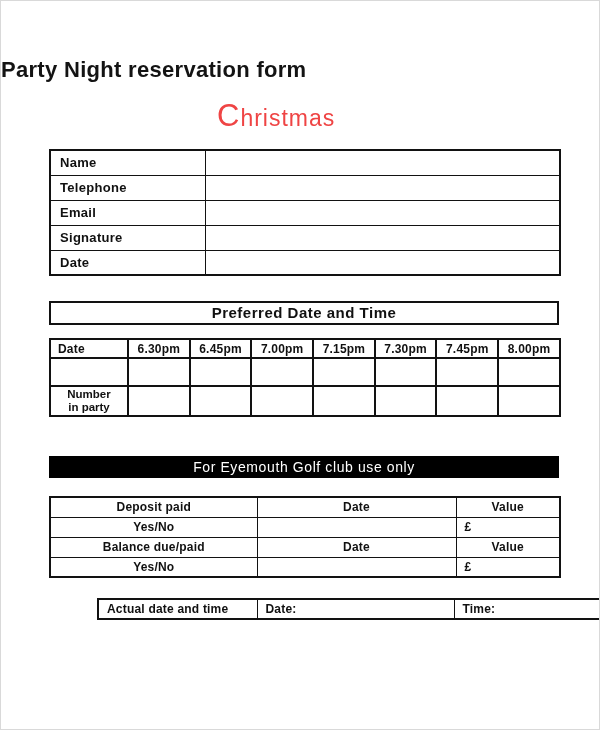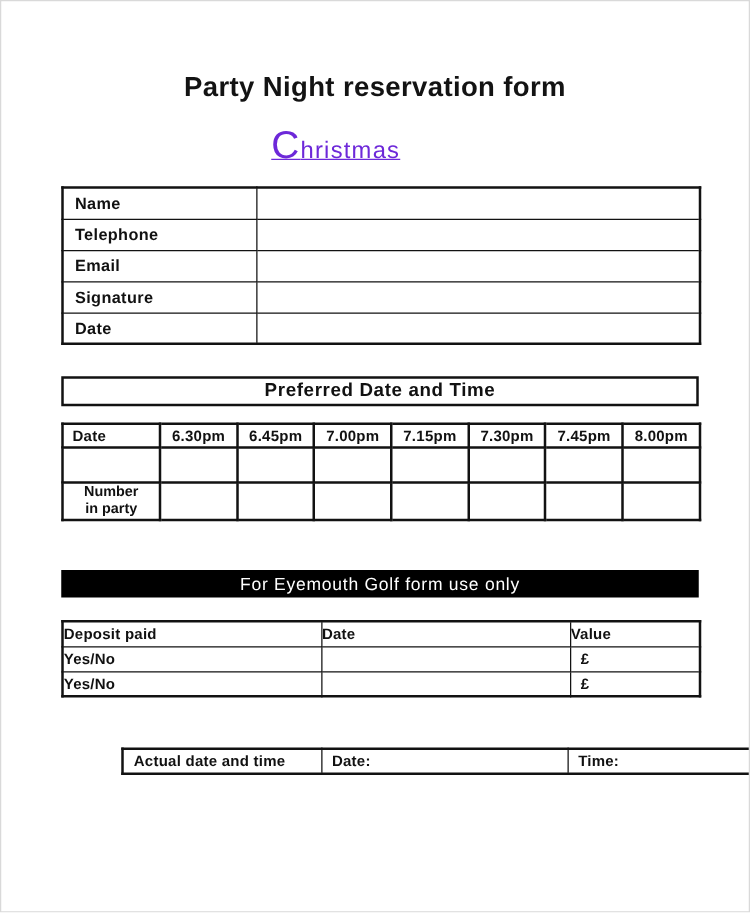--- a/index.html
+++ b/index.html
@@ -12,29 +12,27 @@
   .page {
     position: relative;
     width: 600px; height: 730px;
     background: #ffffff;
     border: 1px solid #d9d9d9;
     overflow: hidden;
   }
   
   .title {
     position: absolute; top: 56px; left: 0; width: 100%;
-    text-align: center;
     font-size: 22px; font-weight: 700; letter-spacing: 0.3px;
     color: #131313;
   }
   .subtitle {
     position: absolute; top: 97px; left: 216px;
-    font-size: 19px; font-weight: 400; letter-spacing: 1px;
-    color: #6d28d9;
-    text-decoration: underline;
+    font-size: 23px; font-weight: 400; letter-spacing: 1px;
+    color: #ef4444;
   }
   .subtitle::first-letter { font-size: 31px; }
   
   table { border-collapse: collapse; table-layout: fixed; }
   td, th { overflow: hidden; white-space: nowrap; }
   
   .contact {
     position: absolute; top: 148px; left: 48px; width: 510px;
     border: 2px solid #121212;
   }
@@ -73,21 +71,21 @@
     text-align: center; font-size: 14px; font-weight: 400;
     line-height: 22px; letter-spacing: 0.6px;
   }
   
   .deposit {
     position: absolute; top: 495px; left: 48px; width: 510px;
     border: 2px solid #121212;
   }
   .deposit td {
     border: 1.6px solid #121212; height: 20px;
-    font-size: 12px; font-weight: 700; vertical-align: middle;
+    font-size: 12px; font-weight: 700; text-align: center; vertical-align: middle;
     letter-spacing: 0.2px;
   }
   .deposit td.pound { text-align: left; padding-left: 8px; }
   
   .confirm {
     position: absolute; top: 597px; left: 48px; width: 510px;
     border: 2px solid #121212;
     margin-left: 48px;
   }
   .confirm td {
@@ -176,40 +174,45 @@
       <td></td>
       <td></td>
       <td></td>
       <td></td>
       <td></td>
       <td></td>
     </tr>
   </tbody>
     </table>
 
-  <div class="banner">For Eyemouth Golf form use only</div>
+  <div class="banner">For Eyemouth Golf club use only</div>
 
   <table class="deposit">
     <colgroup>
         <col style="width:207px">
         <col style="width:199px">
         <col style="width:104px">
       </colgroup>
     <tbody>
         <tr>
       <td>Deposit paid</td>
       <td>Date</td>
       <td>Value</td>
     </tr>
     <tr>
       <td>Yes/No</td>
       <td></td>
       <td class="pound">£</td>
     </tr>
     <tr>
+      <td>Balance due/paid</td>
+      <td>Date</td>
+      <td>Value</td>
+    </tr>
+    <tr>
       <td>Yes/No</td>
       <td></td>
       <td class="pound">£</td>
     </tr>
   </tbody>
     </table>
 
   <table class="confirm">
     <colgroup>
         <col style="width:159px">

